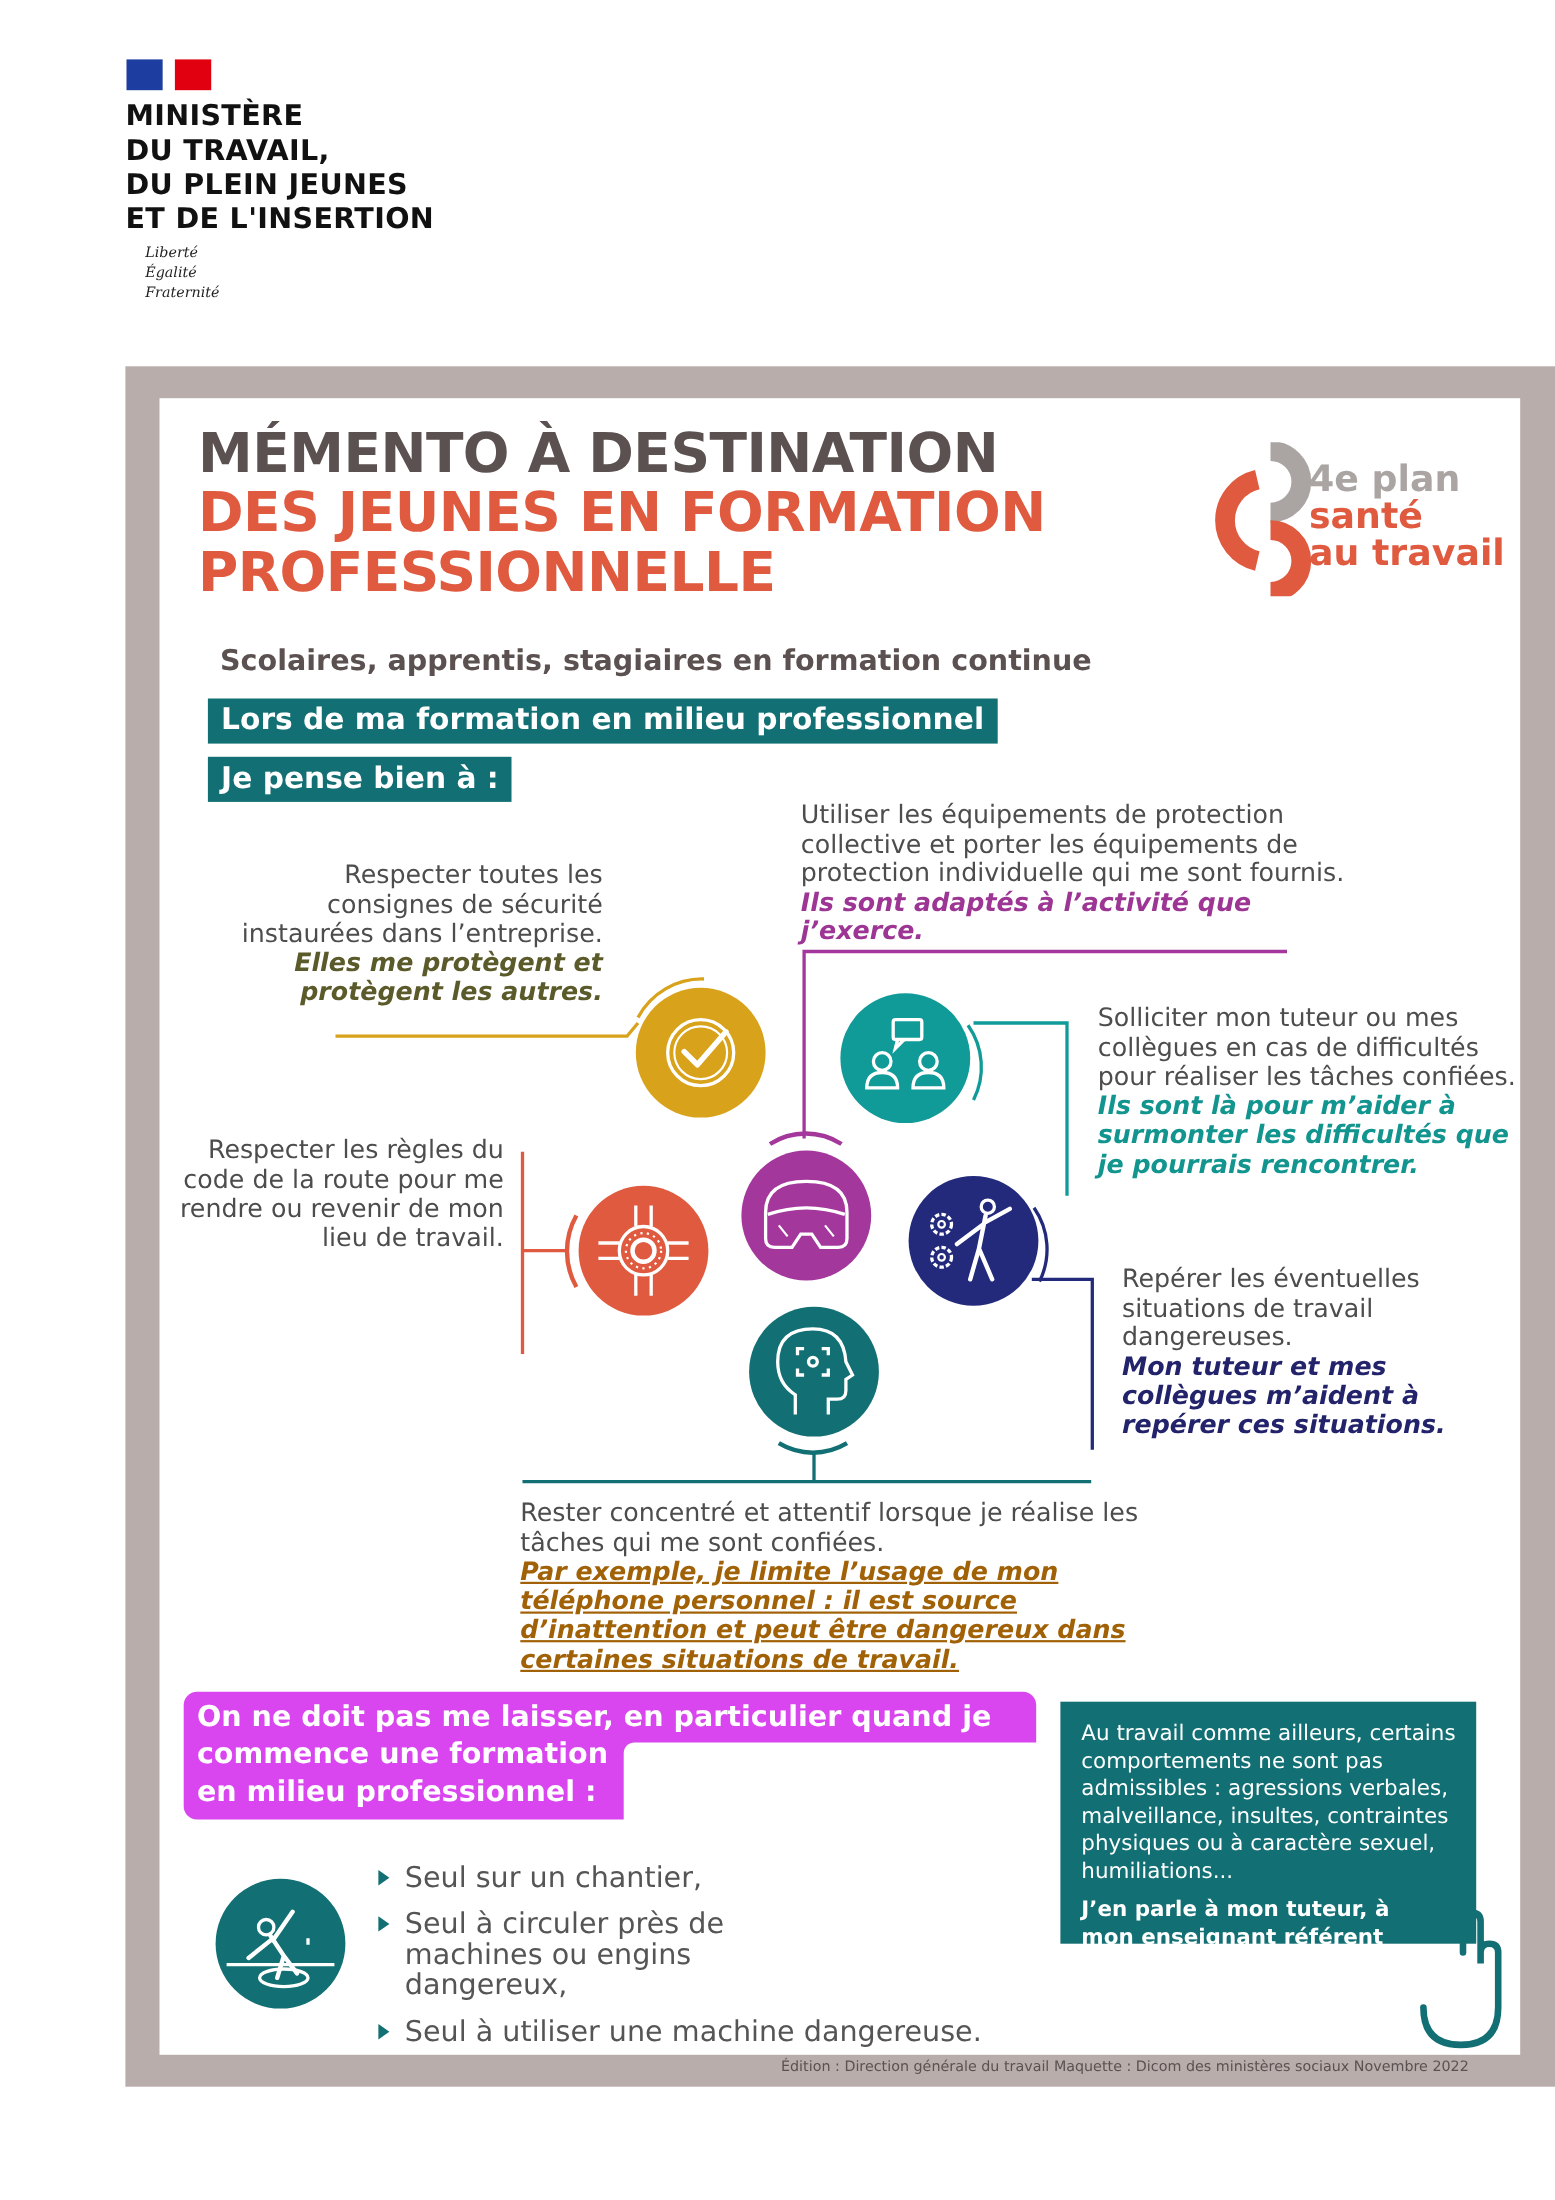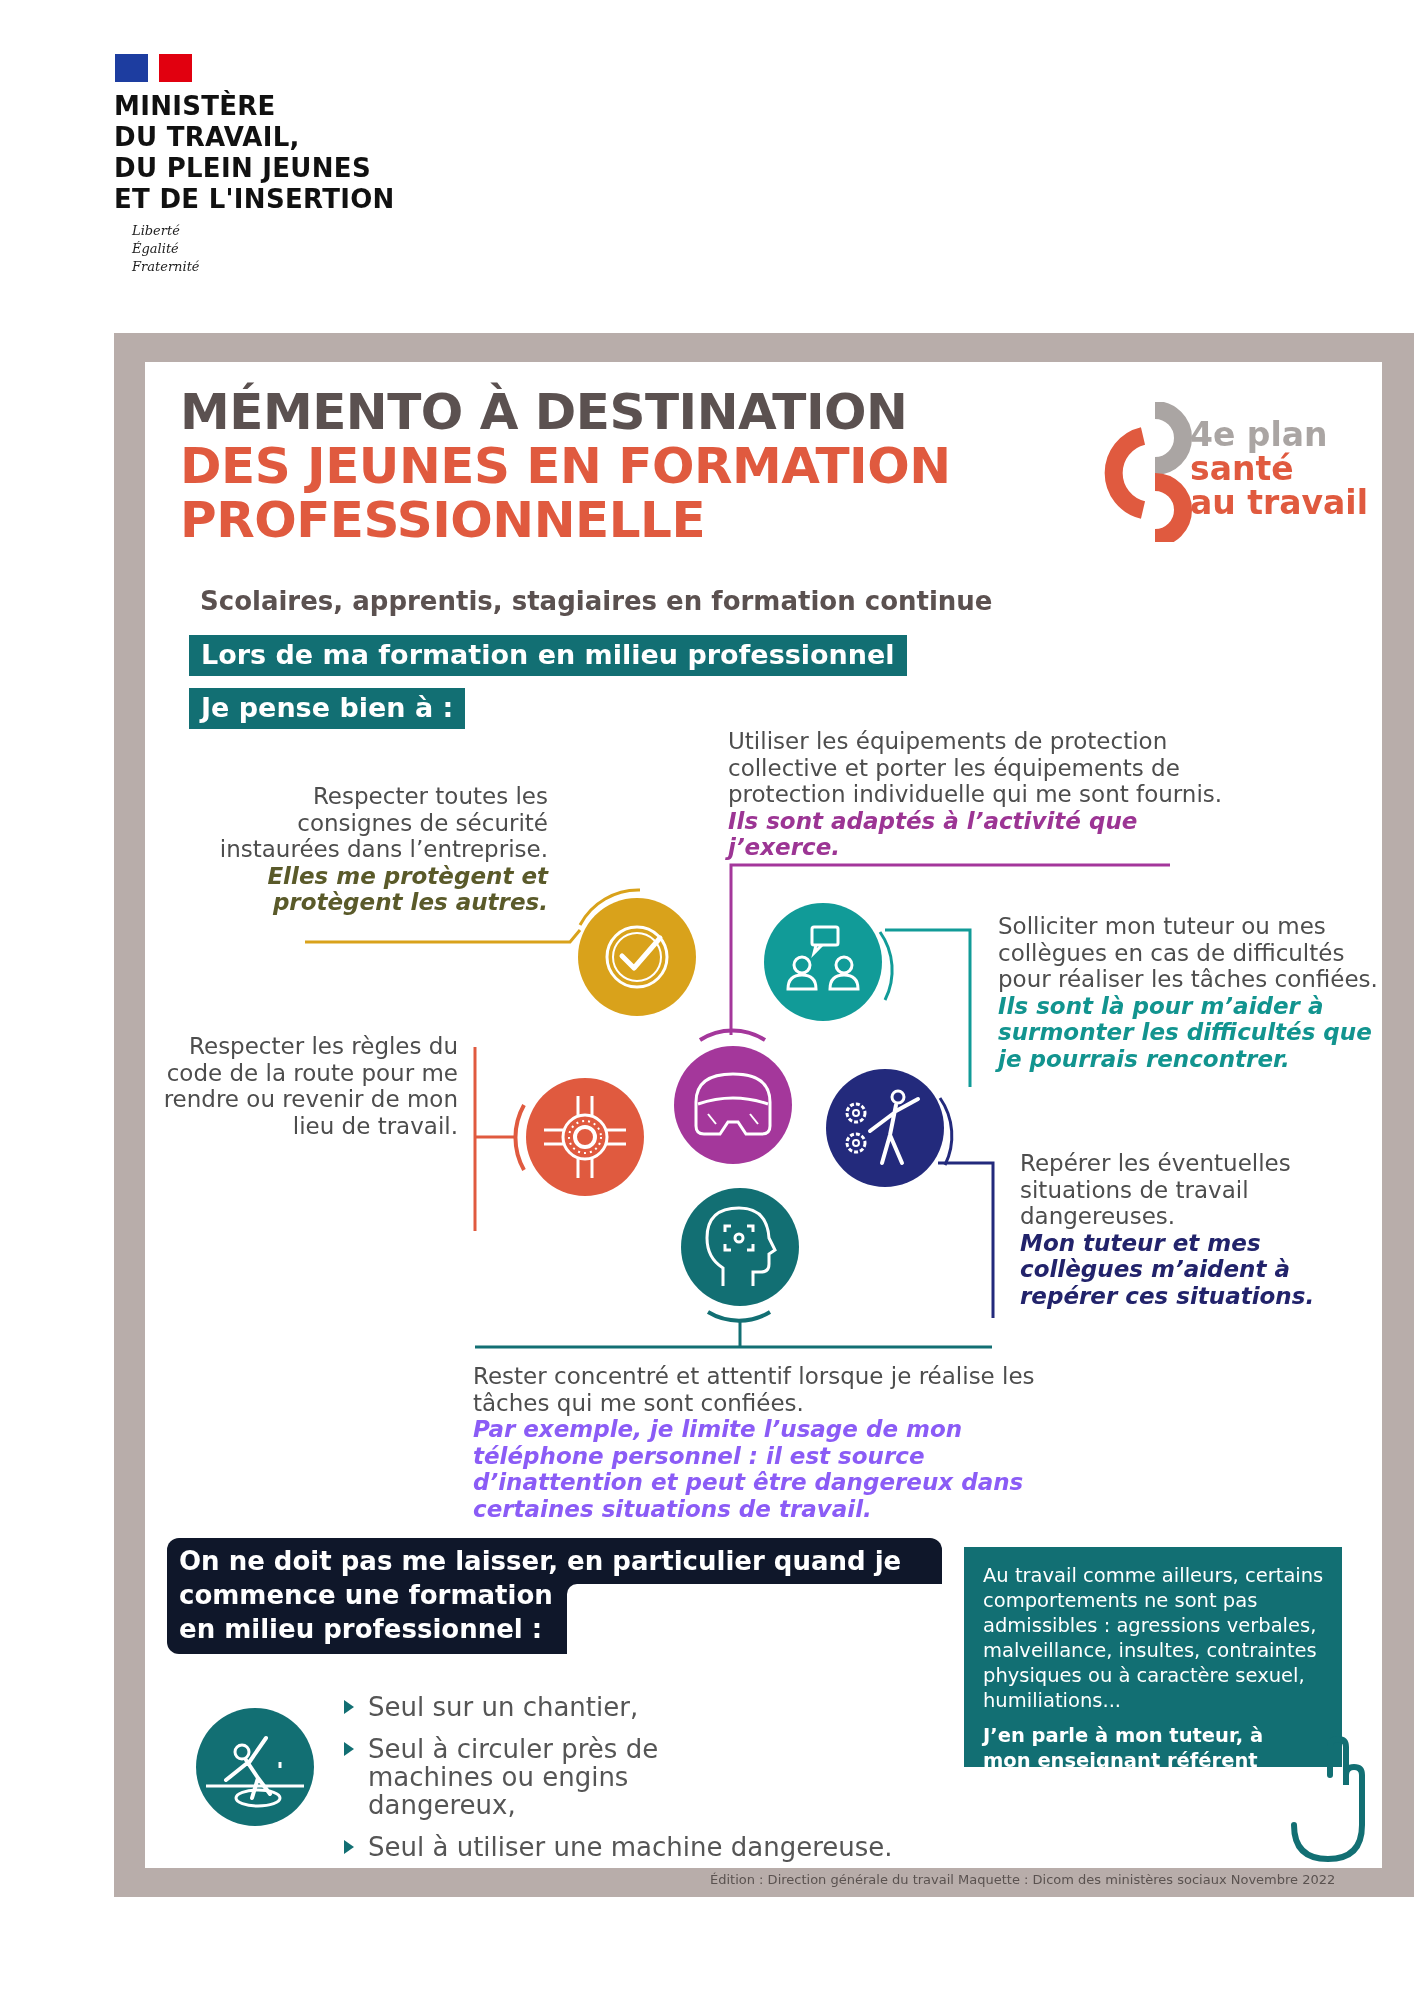--- a/index.html
+++ b/index.html
@@ -44,27 +44,27 @@
   .t-top b { color: #9c3594; }
   .t-gold { left: 210px; top: 783px; width: 338px; }
   .t-gold b { color: #5a5a2a; }
   .t-teal { left: 998px; top: 913px; width: 380px; }
   .t-teal b { color: #12948f; }
   .t-orange { left: 160px; top: 1033px; width: 298px; }
   .t-orange b { color: #d4513d; }
   .t-navy { left: 1020px; top: 1150px; width: 340px; }
   .t-navy b { color: #22236b; }
   .t-bottom { left: 473px; top: 1363px; width: 600px; }
-  .t-bottom b { color: #8b5cf6; }
+  .t-bottom b { color: #a16207; text-decoration: underline; }
 
   .lines { left: 0; top: 0; width: 1414px; height: 2000px; pointer-events: none; }
 
   .icon-circle { position: absolute; width: 118px; height: 118px; border-radius: 50%; }
 
-  .pill3 { left: 167px; top: 1538px; width: 775px; background: #0f172a; color: #fff; font-weight: bold; font-size: 26px; line-height: 34px; padding: 6px 12px 8px 12px; border-radius: 12px; }
+  .pill3 { left: 167px; top: 1538px; width: 775px; background: #d946ef; color: #fff; font-weight: bold; font-size: 26px; line-height: 34px; padding: 6px 12px 8px 12px; border-radius: 12px; }
   .pill3 .cut { position: absolute; background: #fff; }
 
   .bullets { left: 340px; top: 1693px; }
   .bullet { display: flex; align-items: flex-start; font-size: 26px; line-height: 28px; color: #555; margin-bottom: 14px; }
   .bullet .tri { width: 0; height: 0; border-top: 7px solid transparent; border-bottom: 7px solid transparent; border-left: 10px solid #126f73; margin: 7px 14px 0 4px; flex-shrink: 0; }
 
   .callout { left: 964px; top: 1547px; width: 378px; height: 220px; background: #126f73; color: #fff; padding: 16px 18px 14px 19px; font-size: 19.5px; line-height: 25px; }
   .callout .p { margin-bottom: 10px; }
   .callout .s { font-weight: bold; }
 

